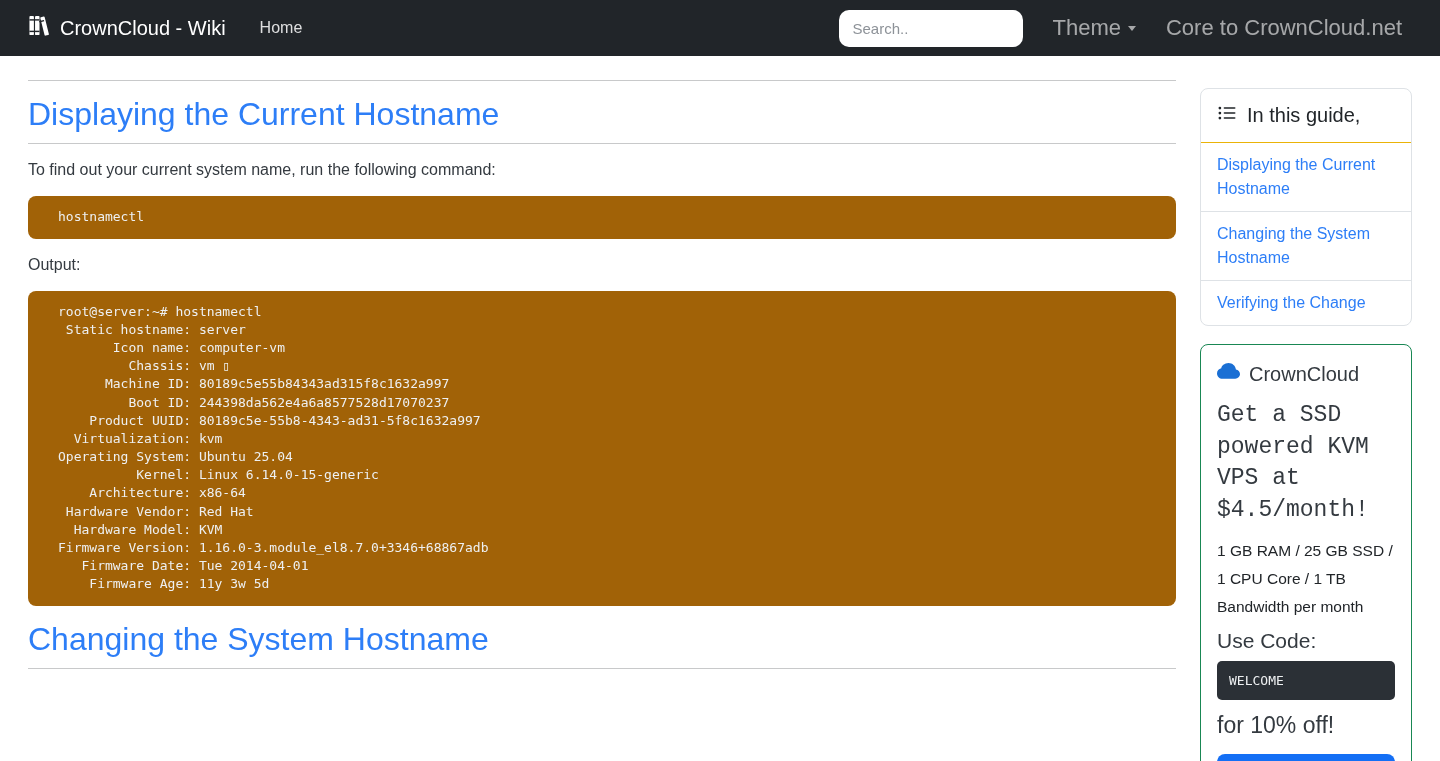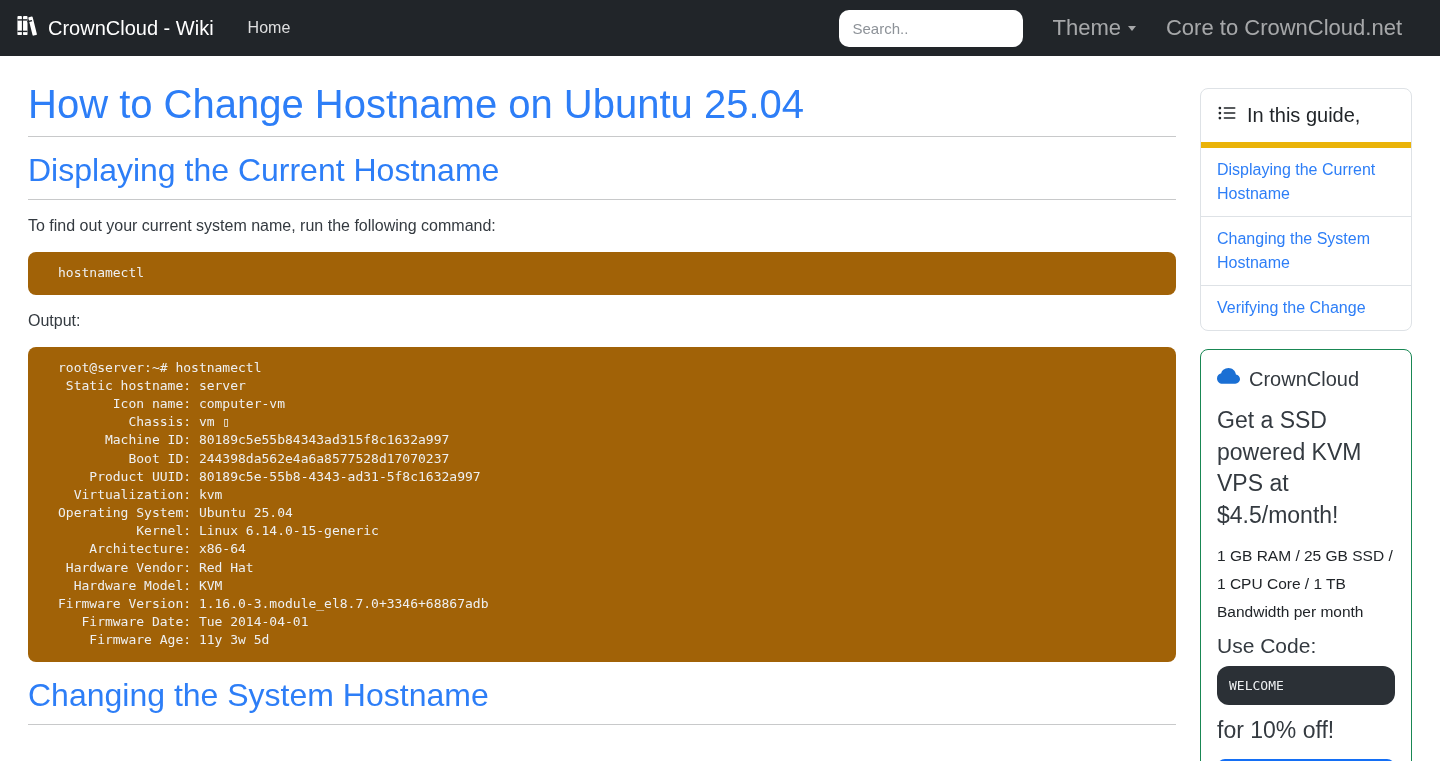--- a/index.html
+++ b/index.html
@@ -11,21 +11,21 @@
     height: 761px;
     overflow: hidden;
   }
 
   
   .navbar {
     height: 56px;
     background: #212529;
     display: flex;
     align-items: center;
-    padding: 0 38px 0 16px;
+    padding: 0 38px 0 28px;
   }
   .brand {
     display: flex;
     align-items: center;
     gap: 9px;
     color: #ffffff;
     font-size: 20px;
     text-decoration: none;
     cursor: pointer;
   }
@@ -127,21 +127,21 @@
     overflow: hidden;
     background: #fff;
   }
   .card-header {
     display: flex;
     align-items: center;
     gap: 10px;
     padding: 14px 16px;
     font-size: 20px;
     color: #212529;
-    border-bottom: 6px solid #eab308;
+    border-bottom: 1px solid #eab308;
   }
   .guide-link {
     display: block;
     padding: 10px 16px;
     font-size: 16px;
     line-height: 24px;
     color: #2d7ef7;
     text-decoration: none;
     cursor: pointer;
     border-bottom: 1px solid #dee2e6;
@@ -162,37 +162,38 @@
     gap: 9px;
     font-size: 20px;
     color: #343a40;
   }
   .promo-headline {
     font-size: 23px;
     font-weight: 500;
     line-height: 1.38;
     color: #343a40;
     margin: 12px 0 10px 0;
+    font-family: Liberation Mono, monospace;
   }
   .promo-specs {
     font-size: 15.5px;
     line-height: 1.8;
     color: #212529;
     margin: 0 0 8px 0;
   }
   .promo-subhead {
     font-size: 21px;
     font-weight: 500;
     color: #343a40;
     margin: 8px 0 8px 0;
   }
   pre.promo-code {
     background: #2b3036;
     color: #eef0f2;
-    border-radius: 12px;
+    border-radius: 5px;
     padding: 12px;
     font-family: "DejaVu Sans Mono", monospace;
     font-size: 13px;
     margin: 2px 0 12px 0;
   }
   .promo-off {
     font-size: 23px;
     font-weight: 500;
     color: #343a40;
     margin: 2px 0 15px 0;
@@ -243,21 +244,20 @@
       <span>Theme</span>
       <span class="caret"></span>
     </a>
     <a class="nav-link">Core to CrownCloud.net</a>
   </div>
 </nav>
 
 <div class="page">
 
   <main class="main-col">
-    <h1 class="page-title">How to Change Hostname on Ubuntu 25.04</h1>
     <hr class="rule">
 
     <h2 class="section-title">Displaying the Current Hostname</h2>
     <hr class="rule">
 
     <p class="body-text">To find out your current system name, run the following command:</p>
 
     <pre class="codeblock">hostnamectl</pre>
 
     <p class="body-text">Output:</p>

